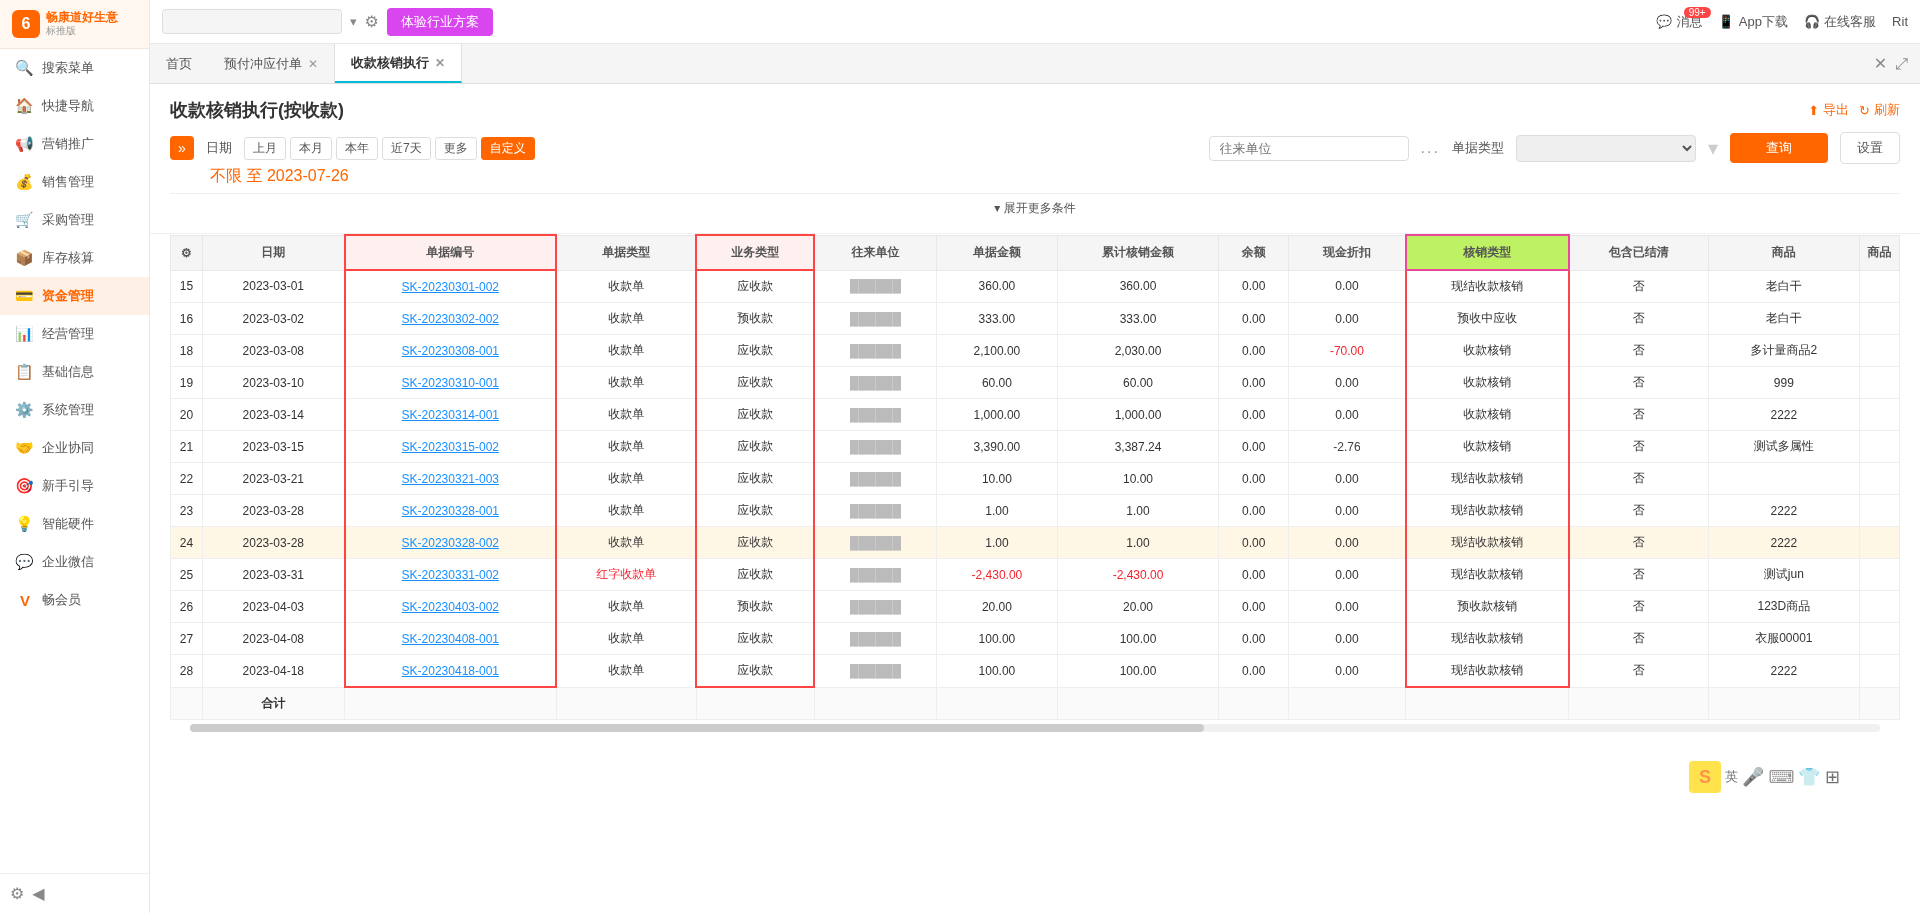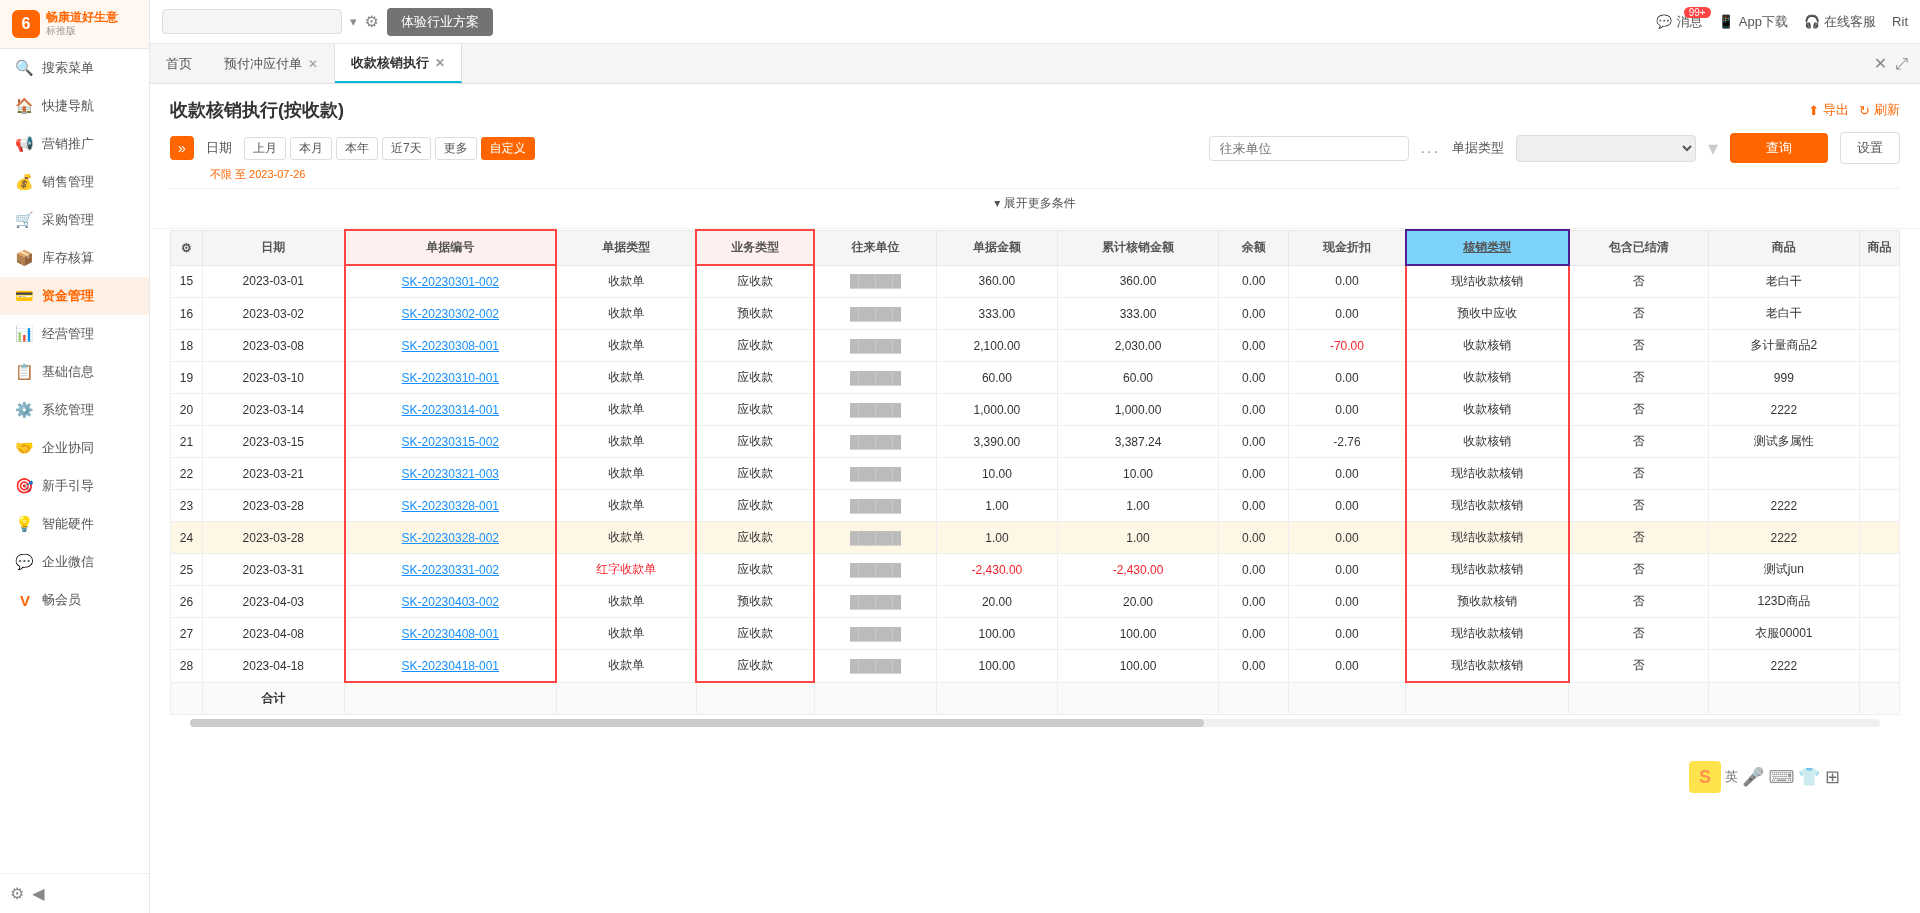--- a/index.html
+++ b/index.html
@@ -20,21 +20,21 @@
 
     
     .main { flex: 1; display: flex; flex-direction: column; overflow: hidden; }
 
     
     .topbar { height: 44px; background: #fff; border-bottom: 1px solid #e8e8e8; display: flex; align-items: center; padding: 0 12px; gap: 0; }
     .topbar-left { display: flex; align-items: center; gap: 8px; flex: 1; }
     .topbar-input { border: 1px solid #ddd; border-radius: 4px; padding: 4px 10px; width: 180px; font-size: 13px; color: #999; background: #fafafa; }
     .topbar-chevron { color: #888; cursor: pointer; font-size: 13px; }
     .topbar-gear { color: #888; cursor: pointer; font-size: 16px; }
-    .topbar-btn { background: #737373; color: #fff; border: none; border-radius: 4px; padding: 5px 14px; font-size: 13px; cursor: pointer; }
+    .topbar-btn { background: #d946ef; color: #fff; border: none; border-radius: 4px; padding: 5px 14px; font-size: 13px; cursor: pointer; }
     .topbar-right { display: flex; align-items: center; gap: 16px; }
     .topbar-msg { display: flex; align-items: center; gap: 4px; color: #555; font-size: 13px; cursor: pointer; position: relative; }
     .msg-badge { background: #ff4444; color: #fff; font-size: 10px; border-radius: 8px; padding: 0 5px; position: absolute; top: -6px; right: -8px; }
     .topbar-app { display: flex; align-items: center; gap: 4px; color: #555; font-size: 13px; cursor: pointer; }
     .topbar-service { display: flex; align-items: center; gap: 4px; color: #555; font-size: 13px; cursor: pointer; }
     .topbar-user { color: #555; font-size: 13px; }
 
     
     .tabbar { height: 40px; background: #f5f5f5; display: flex; align-items: stretch; border-bottom: 1px solid #e0e0e0; }
     .tab { display: flex; align-items: center; padding: 0 16px; gap: 6px; cursor: pointer; font-size: 13px; color: #555; border-right: 1px solid #e0e0e0; background: #f5f5f5; }
@@ -53,21 +53,21 @@
     .action-btn { display: flex; align-items: center; gap: 4px; color: #ff6600; font-size: 13px; cursor: pointer; border: none; background: none; }
 
     
     .filter-bar { padding: 10px 20px; background: #fff; border-bottom: 1px solid #f0f0f0; }
     .filter-row { display: flex; align-items: center; gap: 12px; }
     .filter-toggle { width: 24px; height: 24px; background: #ff6600; color: #fff; border-radius: 4px; display: flex; align-items: center; justify-content: center; cursor: pointer; font-size: 14px; }
     .filter-label { color: #555; font-size: 13px; }
     .filter-date-btns { display: flex; gap: 4px; }
     .filter-date-btn { padding: 2px 8px; border: 1px solid #ddd; border-radius: 3px; font-size: 12px; color: #555; cursor: pointer; background: #fff; }
     .filter-date-btn.custom { background: #ff6600; color: #fff; border-color: #ff6600; }
-    .filter-date-range { font-size: 11px; color: #ff6600; margin-top: 12px; }
+    .filter-date-range { font-size: 16px; color: #ff6600; margin-top: 12px; }
     .filter-input { border: 1px solid #ddd; border-radius: 4px; padding: 4px 10px; font-size: 13px; width: 200px; color: #999; }
     .filter-dots { color: #999; font-size: 16px; letter-spacing: 2px; }
     .filter-select { border: 1px solid #ddd; border-radius: 4px; padding: 4px 10px; font-size: 13px; width: 180px; color: #555; }
     .filter-query-btn { background: #ff6600; color: #fff; border: none; border-radius: 4px; padding: 6px 36px; font-size: 13px; cursor: pointer; }
     .filter-set-btn { border: 1px solid #ddd; background: #fff; color: #555; border-radius: 4px; padding: 6px 16px; font-size: 13px; cursor: pointer; }
     .expand-row { text-align: center; padding: 6px; }
     .expand-btn { color: #555; font-size: 12px; cursor: pointer; background: none; border: none; }
 
     
     .table-wrapper { flex: 1; overflow: auto; padding: 0 20px; }
@@ -265,21 +265,21 @@
             <th style="width:32px">⚙</th>
             <th>日期</th>
             <th style="border:2px solid #ff4444;background:#fff0f0;">单据编号</th>
             <th>单据类型</th>
             <th style="border:2px solid #ff4444;background:#fff0f0;">业务类型</th>
             <th>往来单位</th>
             <th>单据金额</th>
             <th>累计核销金额</th>
             <th>余额</th>
             <th>现金折扣</th>
-            <th style="border:2px solid #4c1d95;background:#7dd3fc;text-decoration:underline;">核销类型</th>
+            <th style="border:2px solid #ec4899;background:#bef264;">核销类型</th>
             <th>包含已结清</th>
             <th>商品</th>
             <th>商品</th>
           </tr>
         </thead>
         <tbody id="table-body">
         <tr>
               <td>15</td>
               <td>2023-03-01</td>
               <td style="border-left: 2px solid rgb(255, 68, 68); border-right: 2px solid rgb(255, 68, 68); border-top: 2px solid rgb(255, 68, 68);"><a class="link" href="#">SK-20230301-002</a></td>

